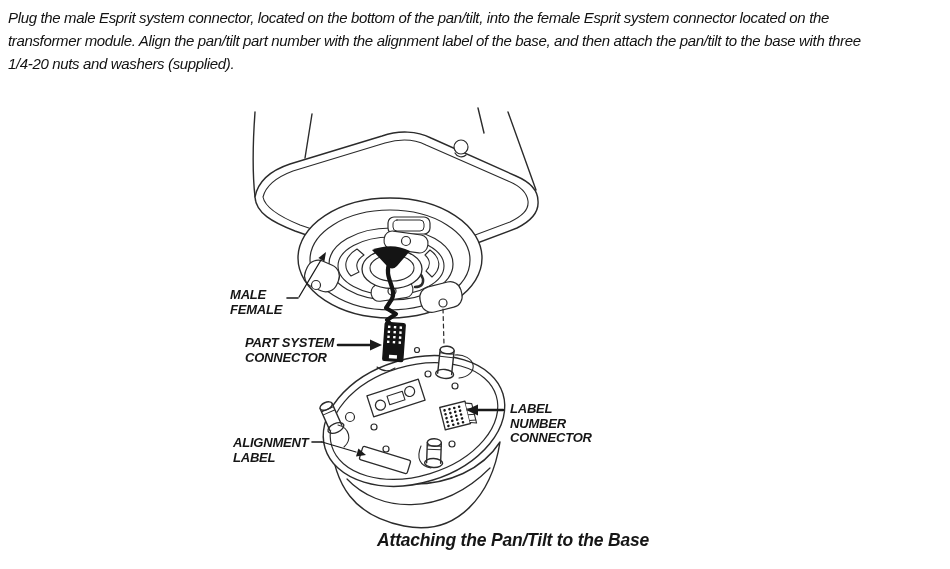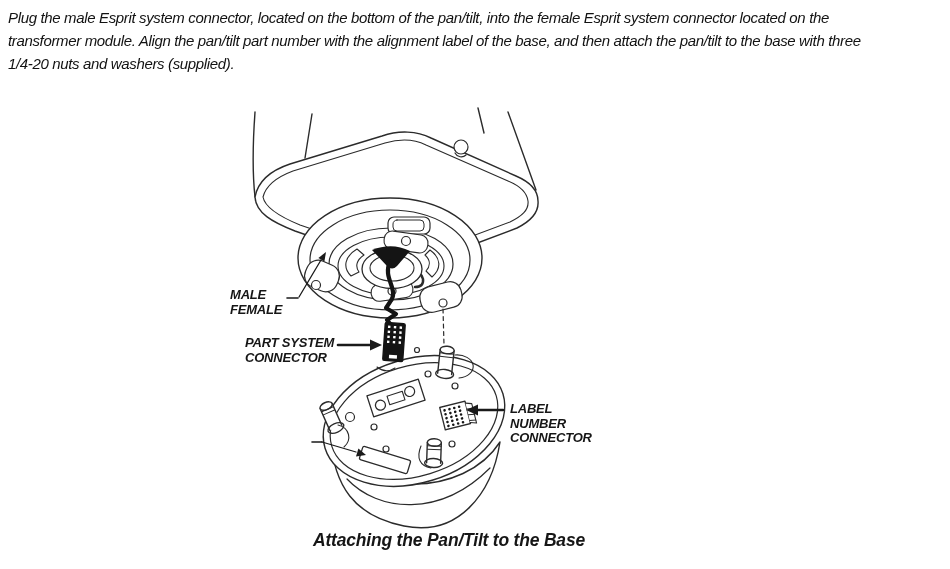--- a/index.html
+++ b/index.html
@@ -5,21 +5,21 @@
   html,body{margin:0;padding:0;background:#ffffff;}
   .page{position:relative;width:950px;height:569px;background:#ffffff;overflow:hidden;
         font-family:"Liberation Sans",sans-serif;font-style:italic;}
   .instructions{position:absolute;left:8px;top:6px;width:936px;
         font-size:15px;line-height:23px;letter-spacing:-0.35px;color:#121212;
         white-space:pre-line;}
   .figure{position:absolute;left:0;top:0;width:950px;height:569px;}
   .figure svg{position:absolute;left:0;top:0;}
   .callout{position:absolute;font-weight:bold;font-size:13px;line-height:14.5px;
         letter-spacing:-0.2px;color:#161616;}
-  .caption{position:absolute;left:249px;top:530px;width:400px;text-align:center;
+  .caption{position:absolute;left:249px;top:530px;width:400px;text-align:right;
         font-weight:bold;font-size:17.5px;letter-spacing:-0.2px;color:#161616;}
 </style>
 </head>
 <body>
 
 <div class="page">
 
   <div class="instructions">Plug the male Esprit system connector, located on the bottom of the pan/tilt, into the female Esprit system connector located on the
 transformer module. Align the pan/tilt part number with the alignment label of the base, and then attach the pan/tilt to the base with three
 1/4-20 nuts and washers (supplied).</div>
@@ -224,17 +224,21 @@
     </div>
     <div class="callout" style="left:245px;top:336px">
       <div>PART SYSTEM</div>
       <div>CONNECTOR</div>
     </div>
     <div class="callout" style="left:510px;top:402px">
       <div>LABEL</div>
       <div>NUMBER</div>
       <div>CONNECTOR</div>
     </div>
+    <div class="callout" style="left:233px;top:436px">
+      <div>ALIGNMENT</div>
+      <div>LABEL</div>
+    </div>
 
     <div class="caption">Attaching the Pan/Tilt to the Base</div>
   </div>
 
 </div>
 
 </body></html>

